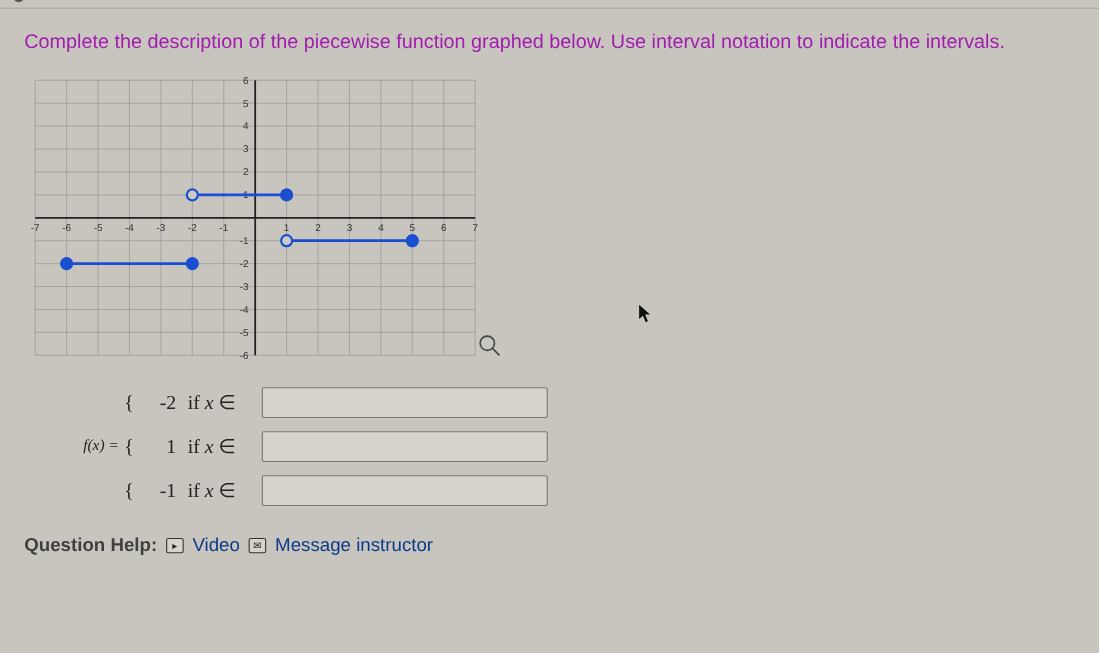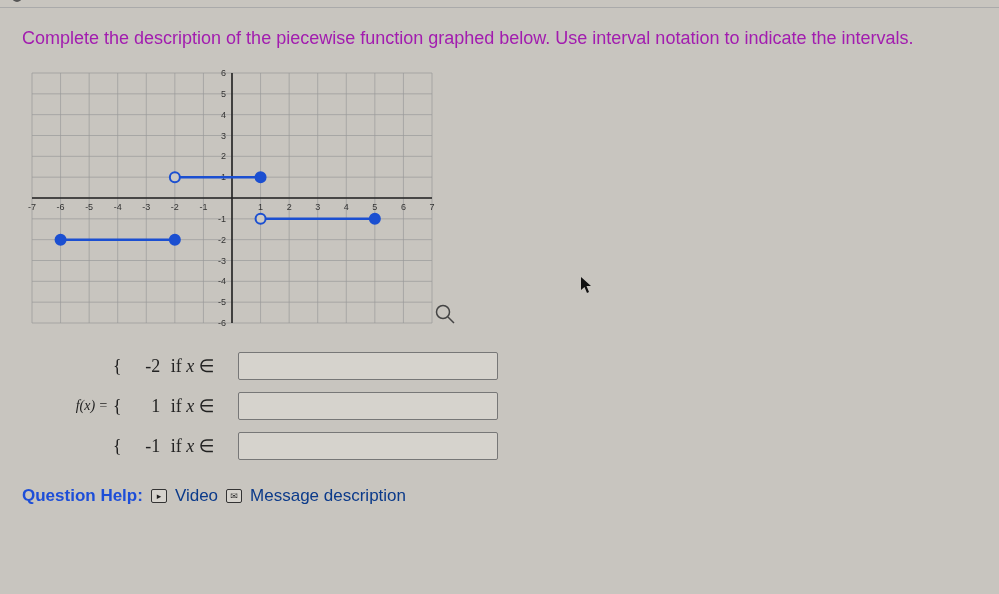--- a/index.html
+++ b/index.html
@@ -89,21 +89,21 @@
     padding: 2px 6px;
     font-size: 15px;
   }
   .help-row {
     padding: 20px 0 0 22px;
     font-size: 17px;
     display: flex;
     align-items: center;
     gap: 8px;
   }
-  .help-row .bold { font-weight: bold; color: #1d4ed8; }
+  .help-row .bold { font-weight: bold; color: #404040; }
   .icon-box {
     display: inline-flex;
     width: 16px; height: 14px;
     border: 1.5px solid #333;
     border-radius: 2px;
     align-items: center; justify-content: center;
     font-size: 9px;
     line-height: 1;
     background: #d6d3cd;
   }
@@ -234,15 +234,15 @@
       </div>
       <input class="answer-input" type="text" value="" style="">
     </div>
   </div>
 
   <div class="help-row">
     <span class="bold">Question Help:</span>
     <span class="icon-box">▸</span>
     <span class="help-link">Video</span>
     <span class="icon-box">✉</span>
-    <span class="help-link">Message description</span>
+    <span class="help-link">Message instructor</span>
   </div>
 </div>
 
 </body></html>

